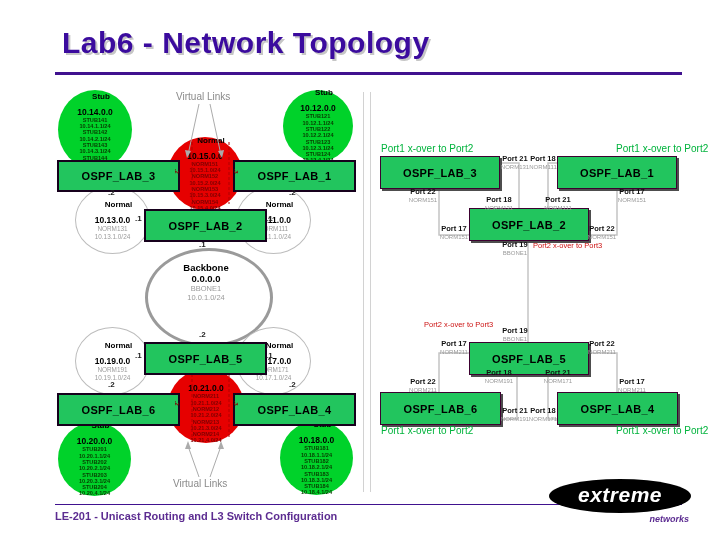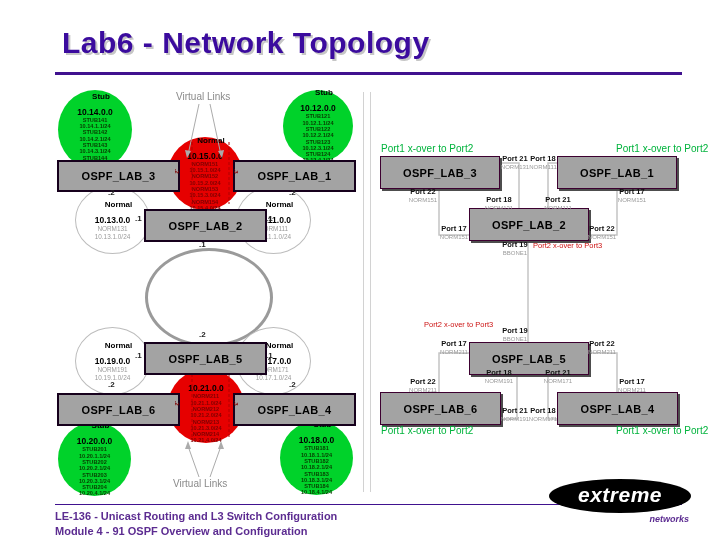--- a/index.html
+++ b/index.html
@@ -23,21 +23,21 @@
   .whitec .c-ifs{color:#9a9a9a;font-size:6.4px;line-height:7.4px;font-weight:normal;}
 
   .ring{position:absolute;left:145px;top:248px;width:122px;height:93px;border:3px solid #9a9a9a;
         border-radius:50%;z-index:0;}
   .bb-text{position:absolute;left:145px;top:262px;width:122px;text-align:center;z-index:1;}
   .bb-name{font-weight:bold;font-size:9.5px;line-height:11px;color:#000;}
   .bb-ifs{font-size:7.5px;line-height:9px;color:#9a9a9a;white-space:pre-line;}
 
   svg.overlay{position:absolute;left:0;top:0;z-index:2;}
 
-  .box{position:absolute;background:#a3a3a3;display:flex;align-items:center;justify-content:center;
+  .box{position:absolute;background:#22c55e;display:flex;align-items:center;justify-content:center;
        font-weight:bold;font-size:11px;color:#000;z-index:3;letter-spacing:.3px;}
   .box-l{border:2px solid #16001c;}
   .box-r{border:1px solid #3d0030;box-shadow:2px 2px 0 #4d4d4d;}
 
   .hostlbl{position:absolute;font-size:8px;font-weight:bold;color:#222;z-index:4;}
   .rmark{position:absolute;font-size:6px;font-weight:bold;color:#7e0000;z-index:4;transform:rotate(90deg);}
 
   .divider{position:absolute;width:1px;background:#d2d2d2;z-index:0;}
 
   .port{position:absolute;width:36px;text-align:center;line-height:1;z-index:4;}
@@ -64,20 +64,26 @@
   <div class="title">Lab6 - Network Topology</div>
   <div class="title-rule"></div>
 
   <div class="vlinks" style="left:176px;top:91px;">Virtual Links</div>
   <div class="vlinks" style="left:173px;top:478px;">Virtual Links</div>
 
   <div class="divider" style="left:363px;top:92px;height:400px;"></div>
   <div class="divider" style="left:370px;top:92px;height:400px;"></div>
 
   <div class="ring"></div>
+  <div class="bb-text">
+    <div class="bb-name">Backbone</div>
+    <div class="bb-name">0.0.0.0</div>
+    <div class="bb-ifs">BBONE1
+10.0.1.0/24</div>
+  </div>
 
   <div class="circle green" style="left:58px;top:90px;width:74px;height:79px;">
     <div class="c-name">Stub</div>
     <div class="c-net">10.14.0.0</div>
     <div class="c-ifs">STUB141
 10.14.1.1/24
 STUB142
 10.14.2.1/24
 STUB143
 10.14.3.1/24
@@ -304,22 +310,21 @@
       <span class="p1">Port 21</span>
       <span class="p2">NORM191</span>
     </div>
   <div class="port" style="left:525px;top:407px;">
       <span class="p1">Port 18</span>
       <span class="p2">NORM171</span>
     </div>
 
   <div class="footer-rule"></div>
   <div class="footer">
-    <div>LE-136 - Unicast Routing and L3 Switch Configuration</div>
-    <div>Module 4 - 91  OSPF Overview and Configuration</div>
+    <div>LE-201 - Unicast Routing and L3 Switch Configuration</div>
   </div>
   <div class="logo">
     <div class="logo-e"></div>
     <div class="logo-t">extreme</div>
     <div class="logo-n">networks</div>
   </div>
 
 </div>
 
 </body></html>

